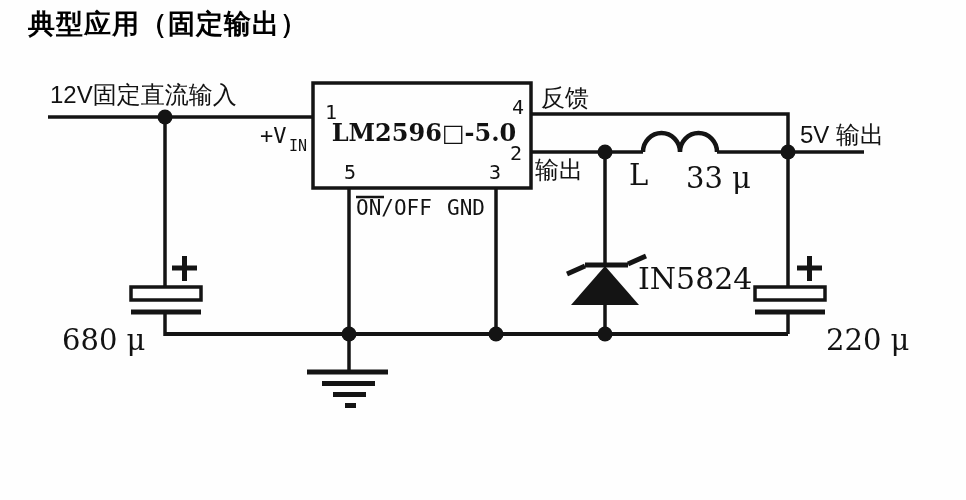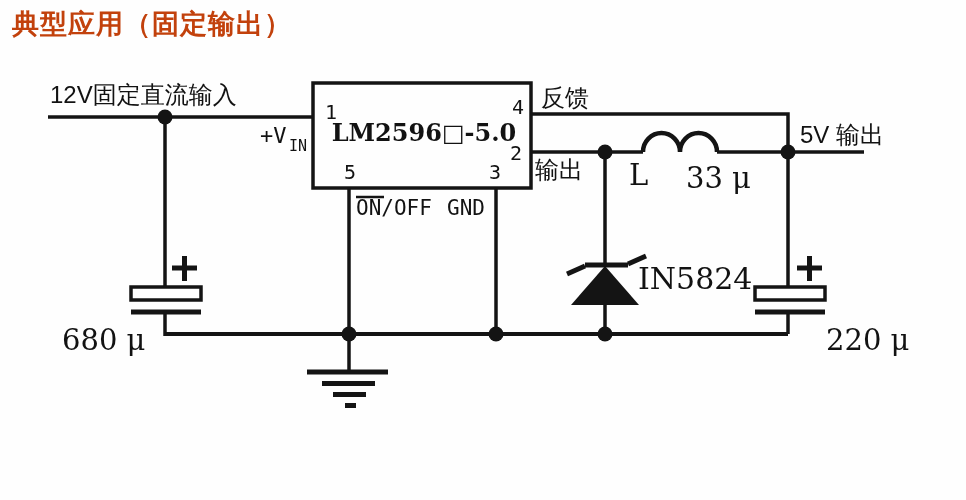--- a/index.html
+++ b/index.html
@@ -6,26 +6,26 @@
   .page {
     position: relative;
     width: 966px;
     height: 500px;
     background: #fefefe;
     font-family: "Liberation Sans", sans-serif;
     overflow: hidden;
   }
   .page-title {
     position: absolute;
-    left: 12px;
+    left: 28px;
     top: 6px;
     margin: 0;
     font-size: 27px;
     font-weight: bold;
-    color: #c2410c;
+    color: #000000;
     letter-spacing: 1px;
     font-family: "Liberation Sans", sans-serif;
   }
   svg.circuit { position: absolute; left: 0; top: 0; }
   svg.circuit text { fill: #121212; }
   .wire { stroke: #141414; stroke-width: 3.5; fill: none; }
   .bus  { stroke: #141414; stroke-width: 4;   fill: none; }
   .thick{ stroke: #141414; stroke-width: 5;   fill: none; }
   .boxline { stroke: #141414; stroke-width: 3.5; fill: #fefefe; }
   .dot { fill: #141414; stroke: none; }

